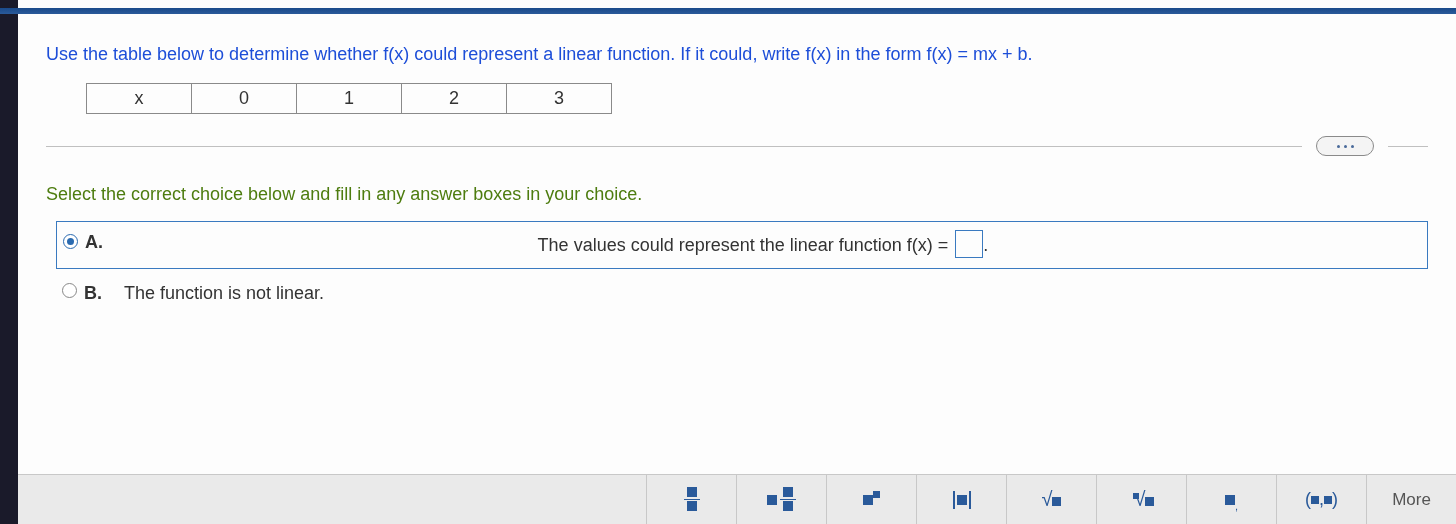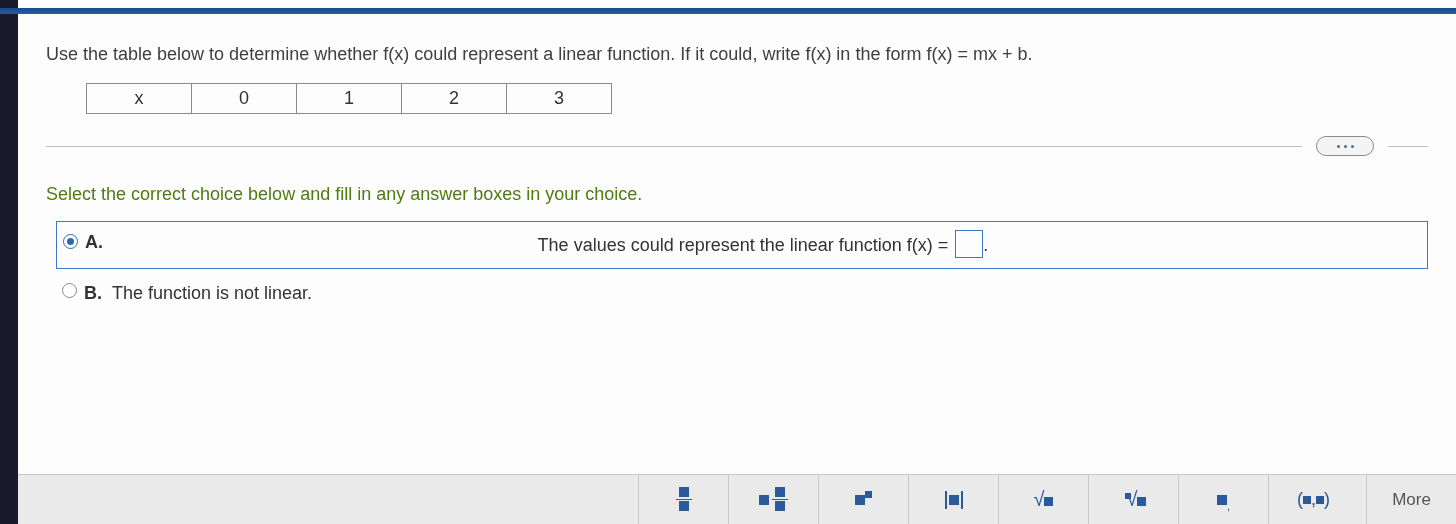--- a/index.html
+++ b/index.html
@@ -24,21 +24,21 @@
       height: 6px;
       background: linear-gradient(to bottom, #1a4a8a, #2a5a9a);
       margin-left: -18px;
       margin-bottom: 20px;
     }
     .content {
       padding: 10px 28px 0 28px;
     }
     .prompt {
       margin-bottom: 18px;
-      color: #404040;
+      color: #1d4ed8;
     }
     table.data {
       border-collapse: collapse;
       margin-left: 40px;
       margin-bottom: 22px;
     }
     table.data td {
       border: 1px solid #8a8a8a;
       text-align: center;
       padding: 4px 0;
@@ -126,21 +126,21 @@
       line-height: 1.55;
       text-align: center;
     }
     .opt-plain-label {
       position: absolute;
       left: 28px;
       top: 0;
       font-weight: bold;
     }
     .opt-plain-text {
-      margin-left: 26px;
+      margin-left: 38px;
     }
     .answer-box {
       display: inline-block;
       width: 28px;
       height: 28px;
       border: 1.5px solid #3a7ac0;
       vertical-align: middle;
       margin-left: 2px;
       position: relative;
       top: -2px;
@@ -168,21 +168,20 @@
       align-items: center;
       justify-content: center;
       cursor: pointer;
       font-size: 18px;
       color: #2a5a9a;
       background: #eaeaea;
     }
     .tool-more {
       color: #555;
       font-size: 17px;
-      margin-left: 8px;
     }
     .frac {
       display: inline-flex;
       flex-direction: column;
       align-items: center;
       font-size: 13px;
       line-height: 1;
     }
     .frac .num { border-bottom: 1.5px solid #2a5a9a; padding: 0 3px; }
     .frac .den { padding: 0 3px; }

